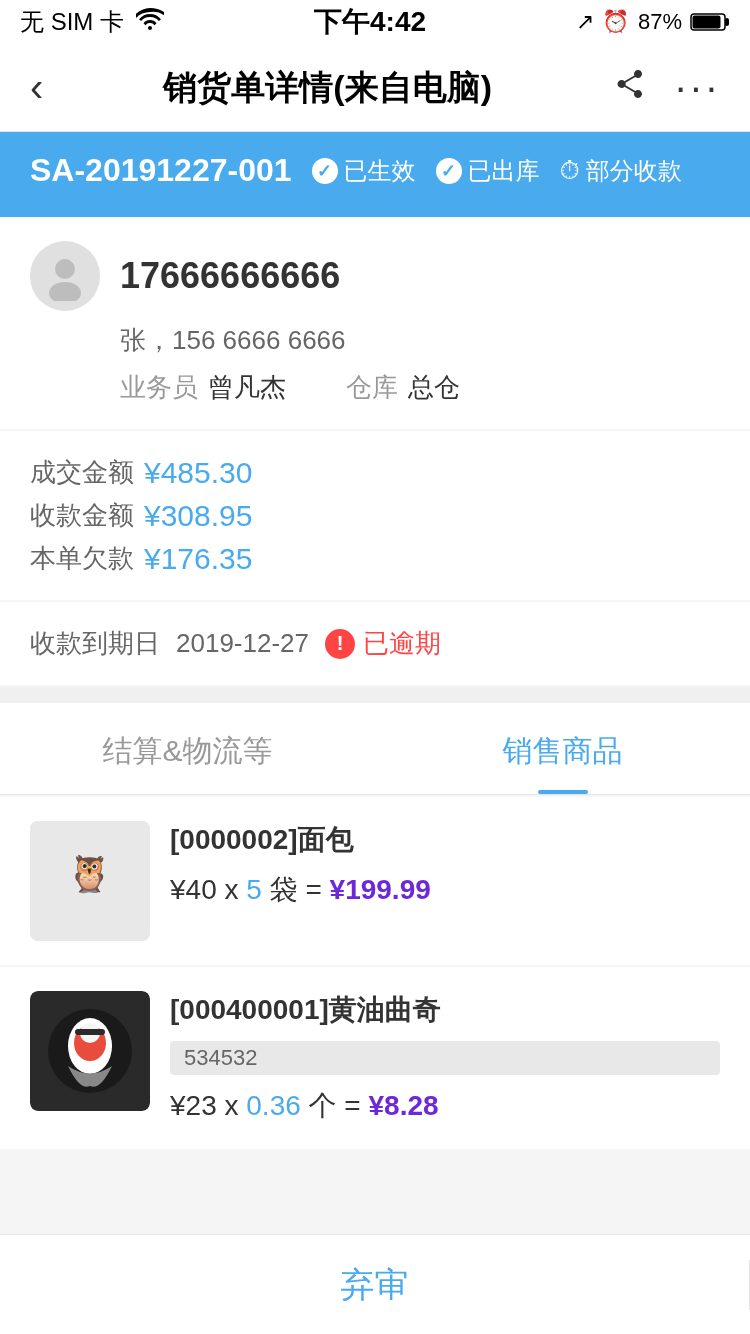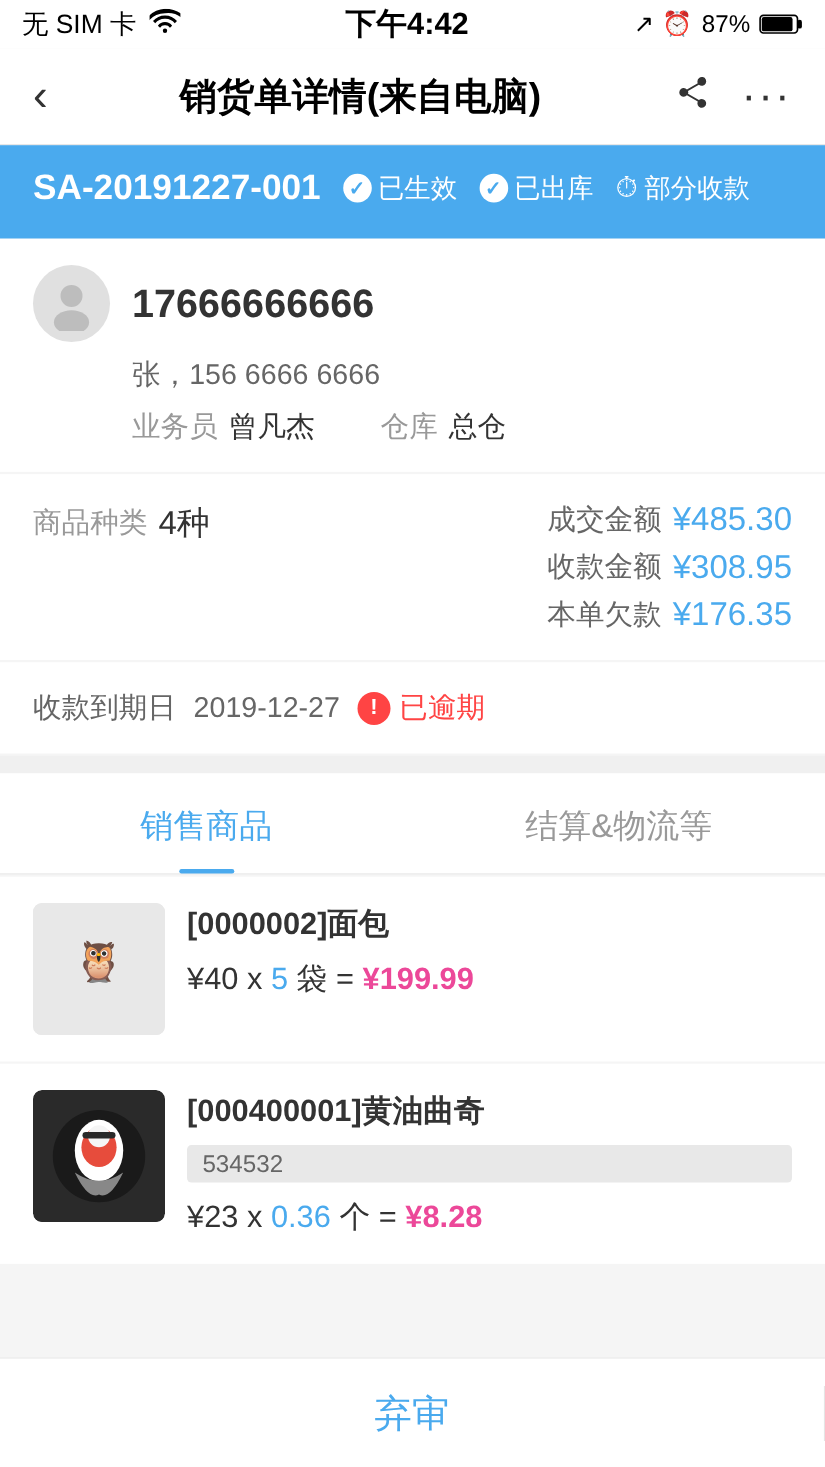--- a/index.html
+++ b/index.html
@@ -275,21 +275,21 @@
       color: #666;
       font-size: 22px;
       padding: 4px 14px;
       border-radius: 4px;
     }
     .product-price-row {
       font-size: 28px;
       color: #333;
     }
     .product-price-row .qty { color: #4AAAEE; }
-    .product-price-row .total { color: #ec4899; font-weight: 600; }
+    .product-price-row .total { color: #6d28d9; font-weight: 600; }
 
     
     .bottom-bar {
       position: fixed;
       bottom: 0;
       left: 0;
       width: 750px;
       height: 100px;
       background: #fff;
       border-top: 1px solid #e5e5e5;
@@ -385,26 +385,20 @@
       <span class="customer-meta-value">曾凡杰</span>
     </div>
     <div class="customer-meta-item">
       <span class="customer-meta-label">仓库</span>
       <span class="customer-meta-value">总仓</span>
     </div>
   </div>
 </div>
 
 <div class="summary-section">
-  <div class="summary-left">
-    <div class="summary-value-row">
-      <span class="summary-type-label">商品种类</span>
-      <span class="summary-types">4种</span>
-    </div>
-  </div>
   <div class="summary-right">
     <div class="summary-value-row">
       <span class="summary-value-label">成交金额</span>
       <span class="summary-value-amount">¥485.30</span>
     </div>
     <div class="summary-value-row">
       <span class="summary-value-label">收款金额</span>
       <span class="summary-value-amount">¥308.95</span>
     </div>
     <div class="summary-value-row">
@@ -420,25 +414,25 @@
   <div class="overdue-badge">
     <div class="overdue-icon">!</div>
     <span>已逾期</span>
   </div>
 </div>
 
 <div class="divider"></div>
 
 <div class="tabs-section">
   <div class="tabs-row">
+    <div class="tab-item">
+      <span>结算&amp;物流等</span>
+    </div>
     <div class="tab-item active">
       <span>销售商品</span>
-    </div>
-    <div class="tab-item">
-      <span>结算&amp;物流等</span>
     </div>
   </div>
 </div>
 
 <div class="product-list">
 
   <div class="product-item">
     <div class="product-thumb">
 
       <svg viewBox="0 0 120 120" xmlns="http://www.w3.org/2000/svg" width="120" height="120">

